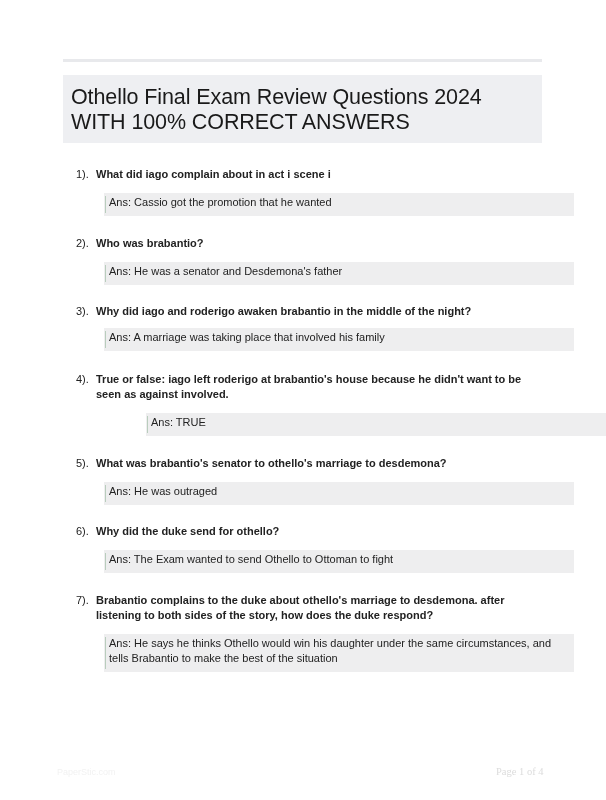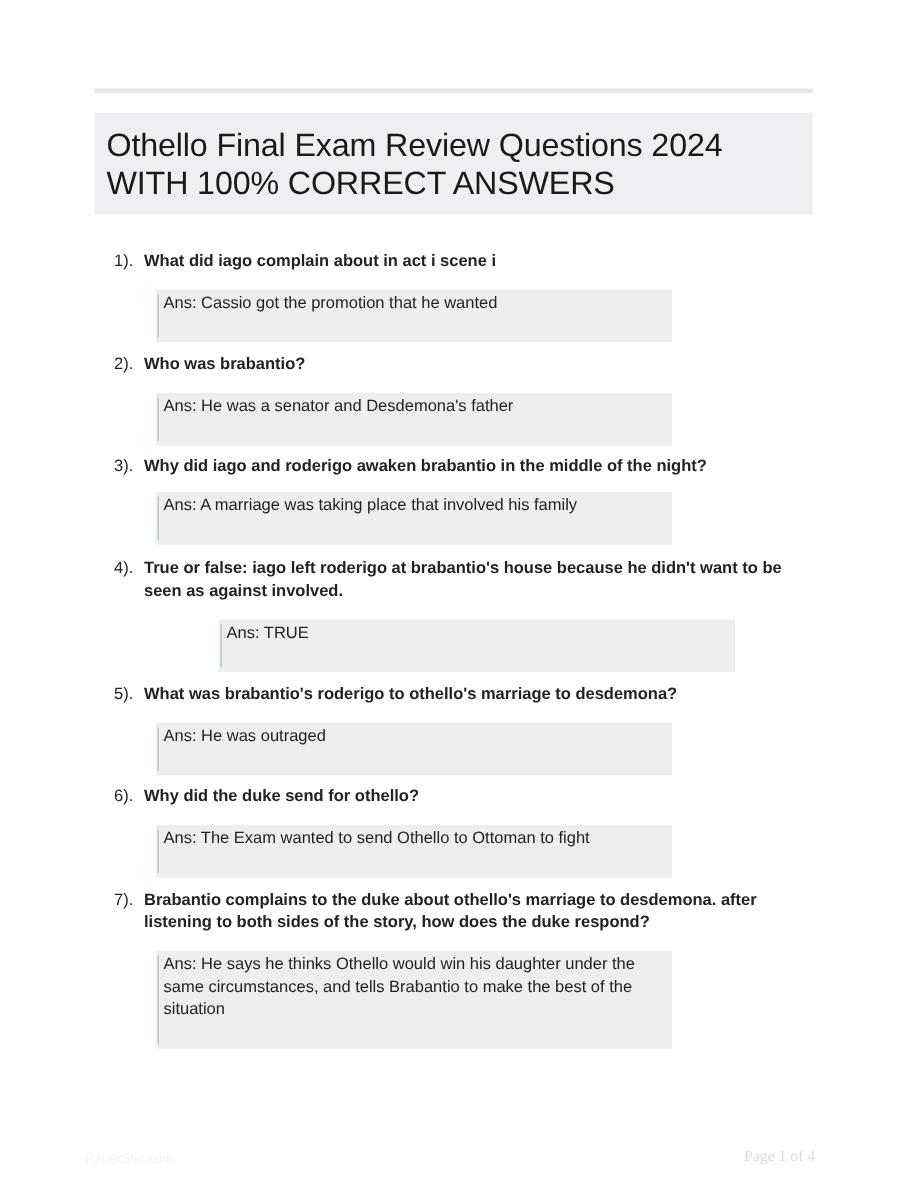--- a/index.html
+++ b/index.html
@@ -66,24 +66,24 @@
       top: 0;
       width: 430px;
       font-size: 11px;
       line-height: 15px;
       color: #222;
       font-weight: bold;
     }
     .ans-box {
       position: absolute;
       left: 104px;
-      width: 344px;
+      width: 470px;
       background: #eeeeef;
       box-sizing: border-box;
-      padding: 2px 6px 18px 5px;
+      padding: 2px 6px 6px 5px;
       font-size: 11px;
       line-height: 15px;
       color: #222;
     }
     .ans-bar {
       position: absolute;
       left: 1px;
       top: 3px;
       bottom: 3px;
       width: 1px;
@@ -147,21 +147,21 @@
     <span class="q-num">4).</span>
     <div class="q-text">True or false: iago left roderigo at brabantio's house because he didn't want to be seen as against involved.</div>
     <div class="ans-box" style="top:41px;margin-left:42px;">
       <span class="ans-bar"></span>
       <span>Ans: TRUE</span>
     </div>
   </div>
 
   <div class="qa" style="top:456px;">
     <span class="q-num">5).</span>
-    <div class="q-text">What was brabantio's roderigo to othello's marriage to desdemona?</div>
+    <div class="q-text">What was brabantio's senator to othello's marriage to desdemona?</div>
     <div class="ans-box" style="top:26px;">
       <span class="ans-bar"></span>
       <span>Ans: He was outraged</span>
     </div>
   </div>
 
   <div class="qa" style="top:524px;">
     <span class="q-num">6).</span>
     <div class="q-text">Why did the duke send for othello?</div>
     <div class="ans-box" style="top:26px;">

